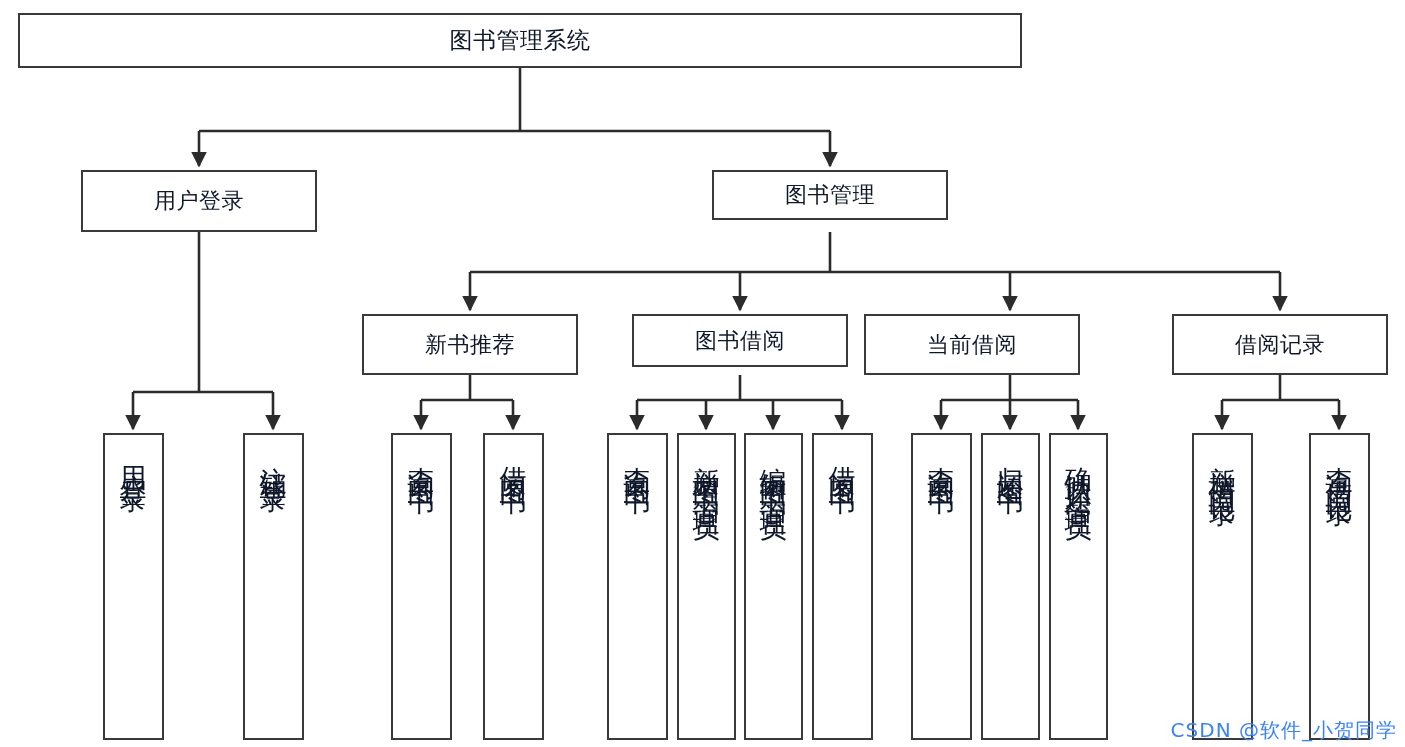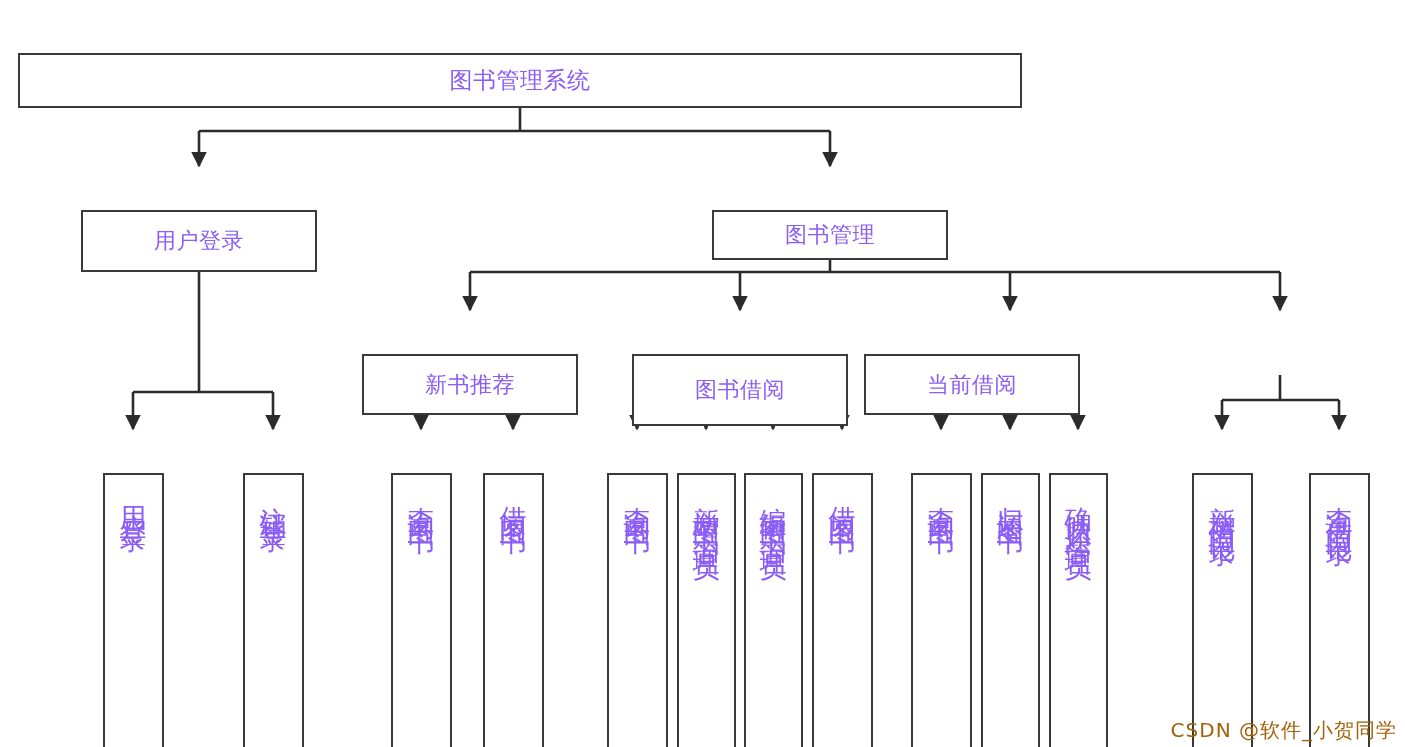--- a/index.html
+++ b/index.html
@@ -23,23 +23,22 @@
     pointer-events:none;
   }
   .node{
     position:absolute;
     box-sizing:border-box;
     border:2.5px solid #3a3a3a;
     background:#ffffff;
     display:flex;
     align-items:center;
     justify-content:center;
-    color:#8b5cf6;
+    color:#0f172a;
     z-index:2;
-    margin-top:40px;
   }
   .node .lbl{
     display:block;
     text-align:center;
     line-height:1.14;
     white-space:nowrap;
   }
   
   .node.horiz .lbl{
     font-size:22px;
@@ -60,21 +59,21 @@
     font-size:27px;
     line-height:1.0;
     letter-spacing:7px;
     white-space:nowrap;
   }
   .watermark{
     position:absolute;
     right:8px;
     bottom:3px;
     font-size:20px;
-    color:#a16207;
+    color:#3b82f6;
     letter-spacing:1px;
     z-index:5;
     white-space:nowrap;
     font-family:"DejaVu Sans","Liberation Sans",sans-serif;
     margin-top:16px;
   }
 </style>
 </head>
 <body>
 
@@ -137,26 +136,29 @@
   <div class="node horiz" style="left:81px;top:170px;width:236px;height:62px;">
     <span class="lbl">用户登录</span>
   </div>
   <div class="node horiz" style="left:712px;top:170px;width:236px;height:50px;">
     <span class="lbl">图书管理</span>
   </div>
 
   <div class="node horiz" style="left:362px;top:314px;width:216px;height:61px;">
     <span class="lbl">新书推荐</span>
   </div>
-  <div class="node horiz" style="left:632px;top:314px;width:216px;height:72px;">
+  <div class="node horiz" style="left:632px;top:314px;width:216px;height:53px;">
     <span class="lbl">图书借阅</span>
   </div>
   <div class="node horiz" style="left:864px;top:314px;width:216px;height:61px;">
     <span class="lbl">当前借阅</span>
   </div>
+  <div class="node horiz" style="left:1172px;top:314px;width:216px;height:61px;">
+    <span class="lbl">借阅记录</span>
+  </div>
 
   <div class="node vert" style="left:103px;top:433px;width:61px;height:307px;">
     <span class="lbl">用户登录</span>
   </div>
   <div class="node vert" style="left:243px;top:433px;width:61px;height:307px;">
     <span class="lbl">注销登录</span>
   </div>
 
   <div class="node vert" style="left:391px;top:433px;width:61px;height:307px;">
     <span class="lbl">查询图书</span>

